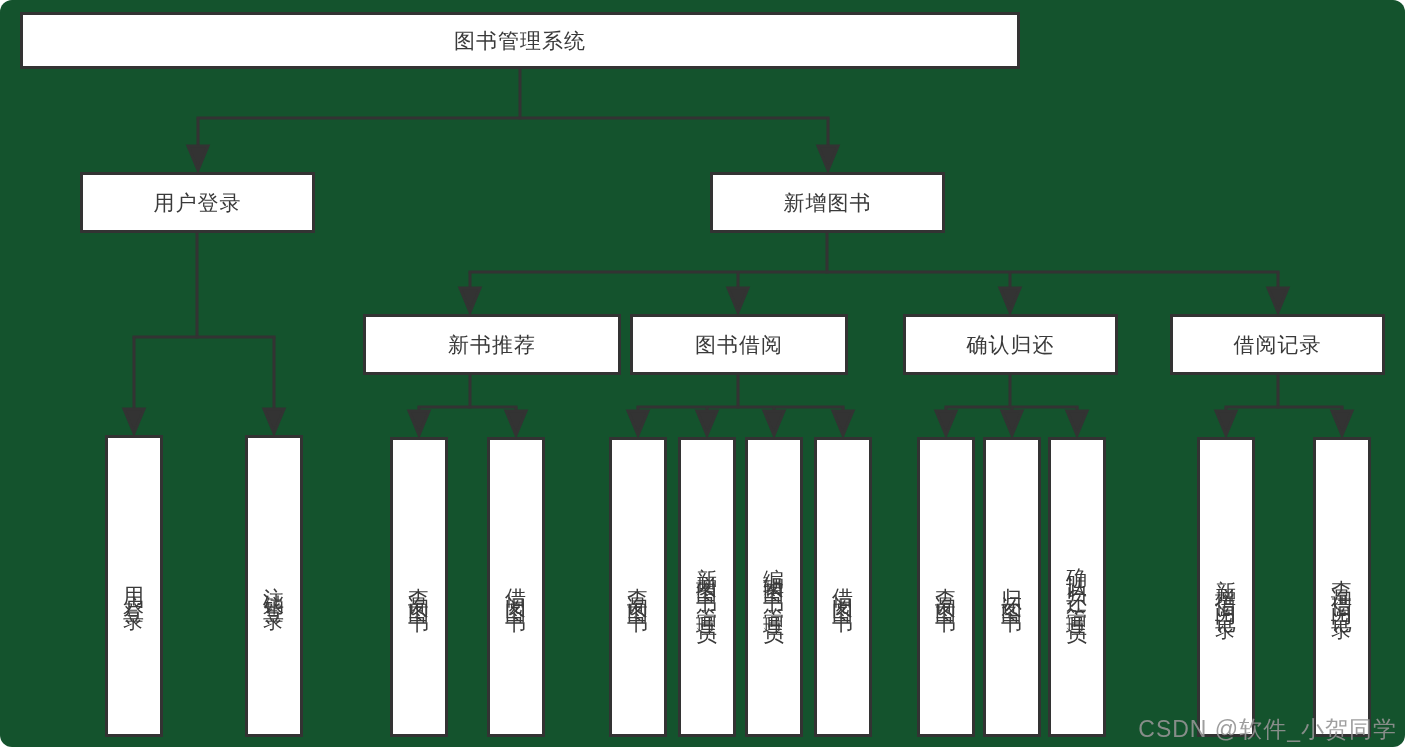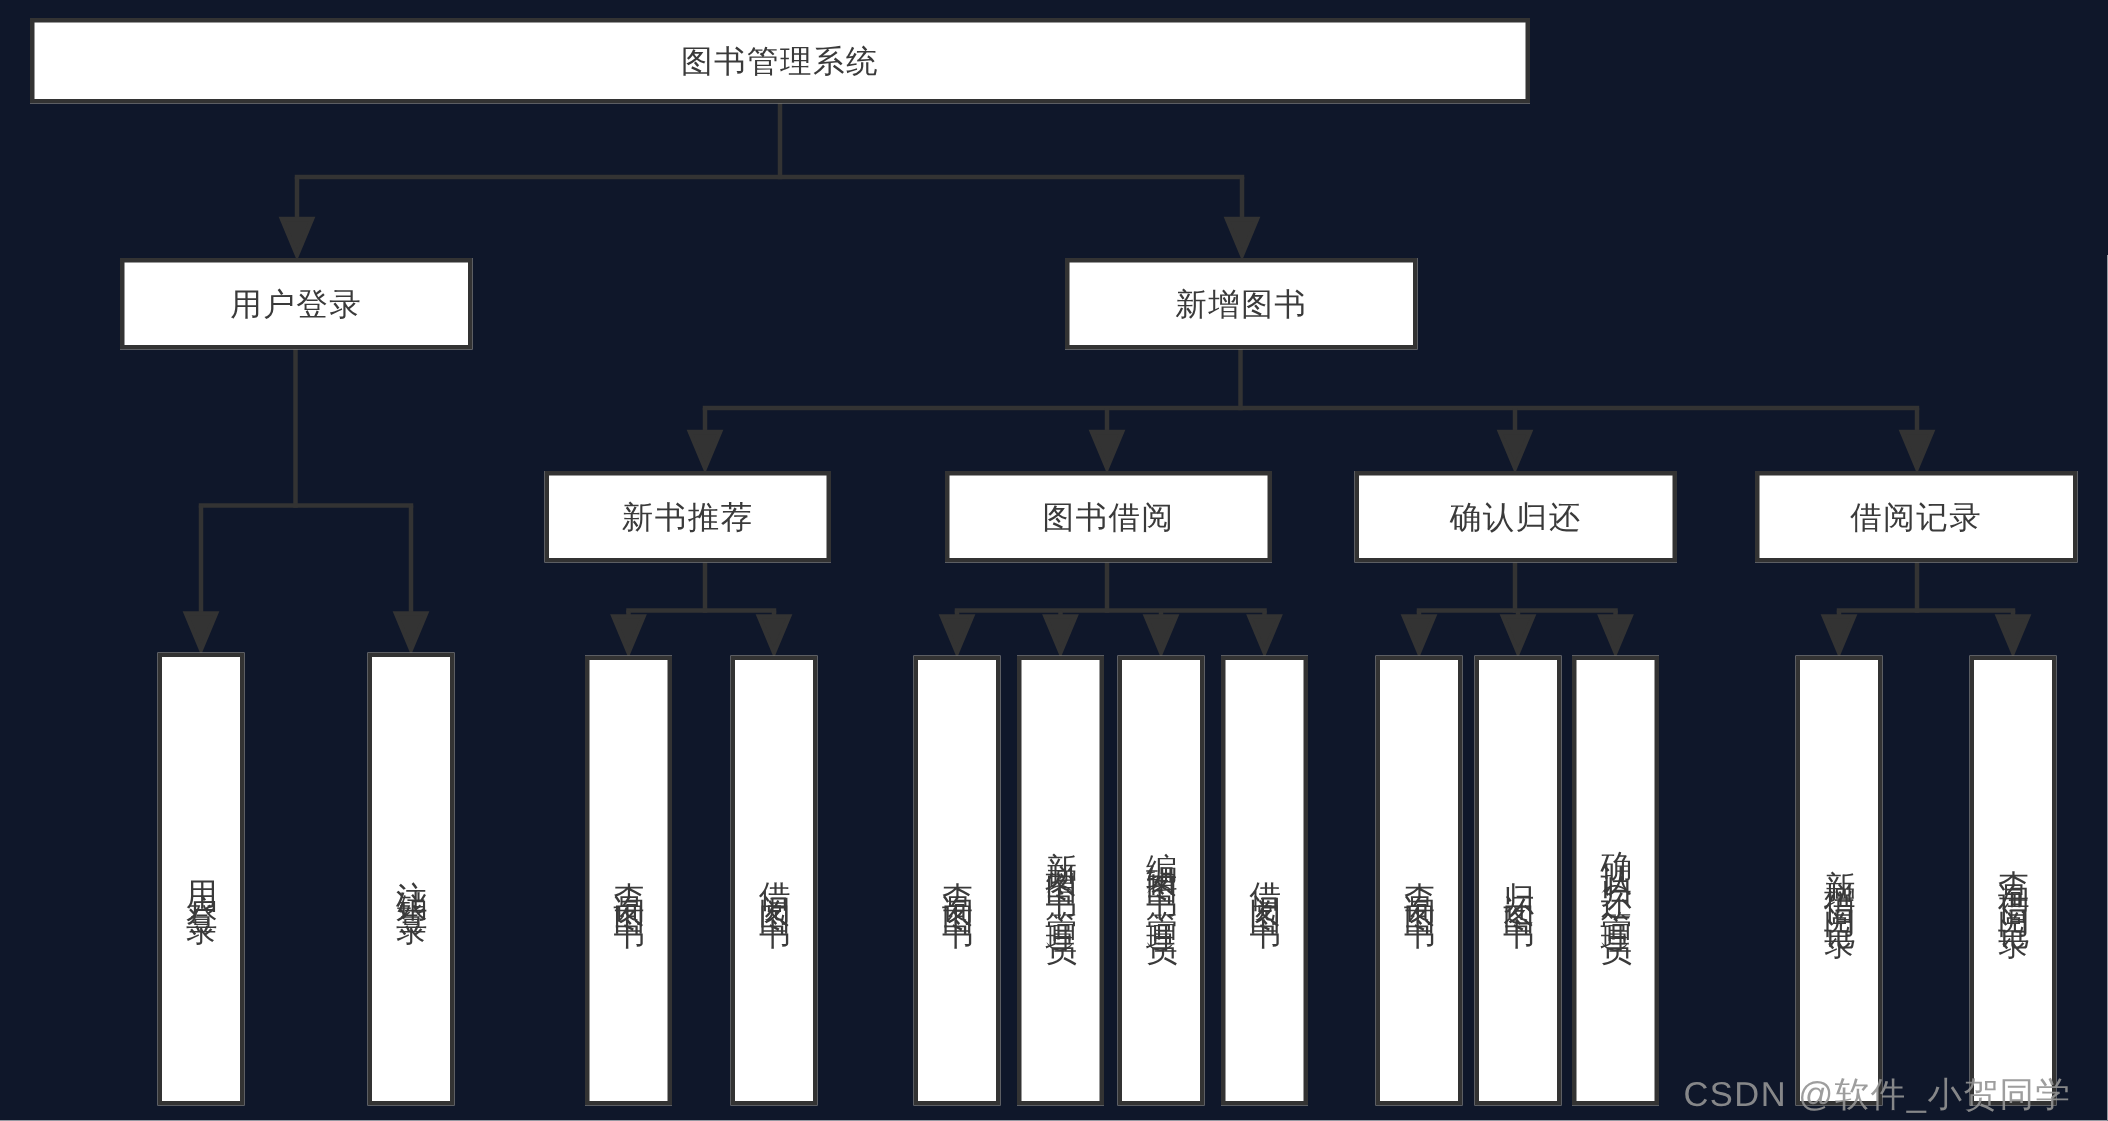--- a/index.html
+++ b/index.html
@@ -1,22 +1,23 @@
 <!DOCTYPE html>
 <html><head>
 <meta charset="utf-8">
 <style>
   html, body { margin: 0; padding: 0; background: #ffffff; }
   body { font-family: "Liberation Sans", sans-serif; }
   #stage {
     position: relative;
     width: 1405px;
     height: 747px;
-    background: #0f172a;
+    background: #14532d;
     overflow: hidden;
+    border-radius: 12px;
   }
   #connectors {
     position: absolute;
     left: 0; top: 0;
     width: 1405px; height: 747px;
   }
   .node {
     position: absolute;
     box-sizing: border-box;
     background: #ffffff;
@@ -30,21 +31,21 @@
     white-space: nowrap;
   }
   .node.vbox .vtext {
     writing-mode: vertical-rl;
     text-orientation: mixed;
     letter-spacing: 8px;
     line-height: 1;
   }
   #watermark {
     position: absolute;
-    right: 24px;
+    right: 8px;
     bottom: 2px;
     font-size: 23px;
     color: rgba(148,148,148,0.9);
     letter-spacing: 1px;
     pointer-events: none;
   }
 </style>
 </head>
 <body>
 
@@ -110,21 +111,21 @@
     <polygon points="1216,411 1236,411 1226,435"></polygon>
     <line x1="1342" y1="407" x2="1342" y2="417"></line>
     <polygon points="1332,411 1352,411 1342,435"></polygon>
   </svg>
 
   <div class="node" style="left:20px; top:12px; width:1000px; height:57px;">图书管理系统</div>
 
   <div class="node" style="left:80px; top:172px; width:235px; height:61px;">用户登录</div>
   <div class="node" style="left:710px; top:172px; width:235px; height:61px;">新增图书</div>
 
-  <div class="node" style="left:363px; top:314px; width:191px; height:61px;">新书推荐</div>
+  <div class="node" style="left:363px; top:314px; width:258px; height:61px;">新书推荐</div>
   <div class="node" style="left:630px; top:314px; width:218px; height:61px;">图书借阅</div>
   <div class="node" style="left:903px; top:314px; width:215px; height:61px;">确认归还</div>
   <div class="node" style="left:1170px; top:314px; width:215px; height:61px;">借阅记录</div>
 
   <div class="node vbox" style="left:105px; top:435px; width:58px; height:302px;">
     <span class="vtext">用户登录</span>
   </div>
   <div class="node vbox" style="left:245px; top:435px; width:58px; height:302px;">
     <span class="vtext">注销登录</span>
   </div>

